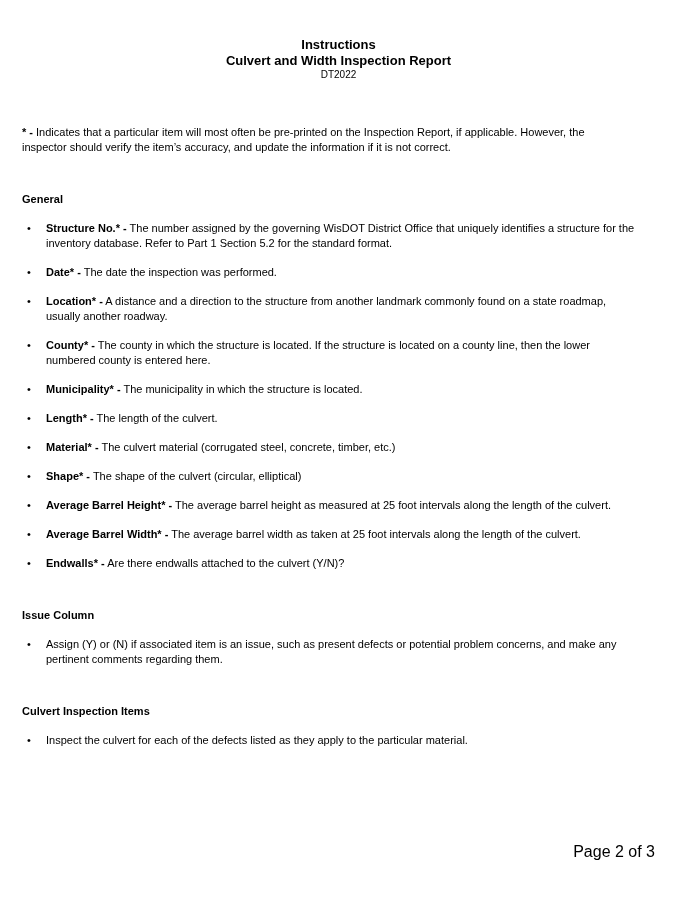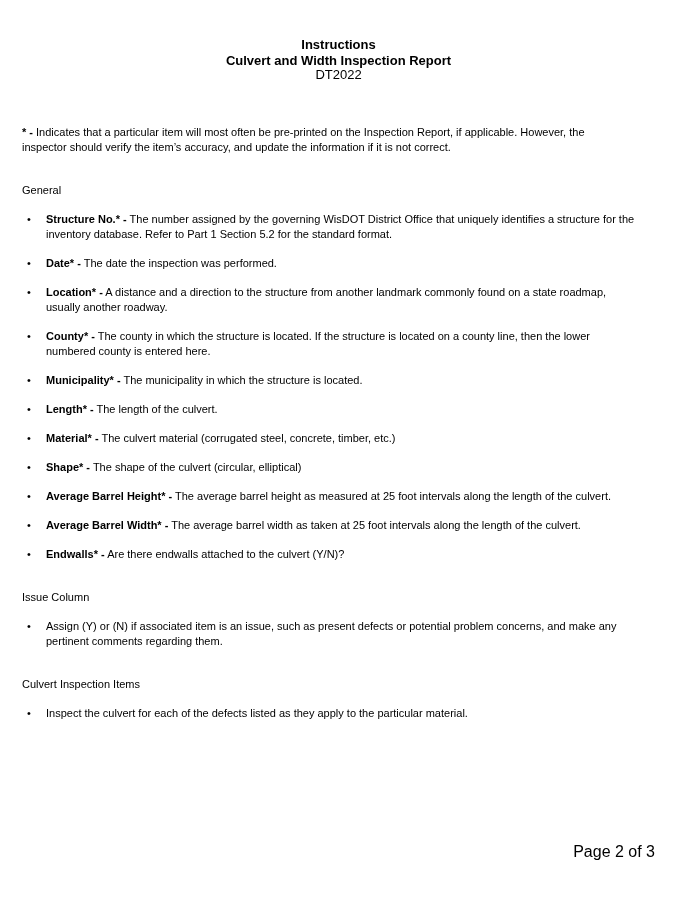--- a/index.html
+++ b/index.html
@@ -15,26 +15,26 @@
     padding: 37px 40px 0 22px;
     position: relative;
     overflow: hidden;
   }
   .doc-header { text-align: center; margin-bottom: 45px; }
   .doc-title, .doc-subtitle {
     font-size: 13px;
     font-weight: bold;
     line-height: 16px;
   }
-  .form-number { font-size: 13px; line-height: 11px; }
+  .form-number { font-size: 10px; line-height: 11px; }
   .intro { max-width: 588px; }
   .bold { font-weight: bold; }
   .section-heading {
-    font-weight: normal;
-    margin-top: 28px;
+    font-weight: bold;
+    margin-top: 37px;
     margin-bottom: 14px;
   }
   .bullet-item { display: flex; margin-bottom: 14px; }
   .bullet-marker {
     flex: 0 0 24px;
     width: 24px;
     padding-left: 5px;
   }
   .bullet-body { flex: 1; max-width: 593px; }
   .footer {

